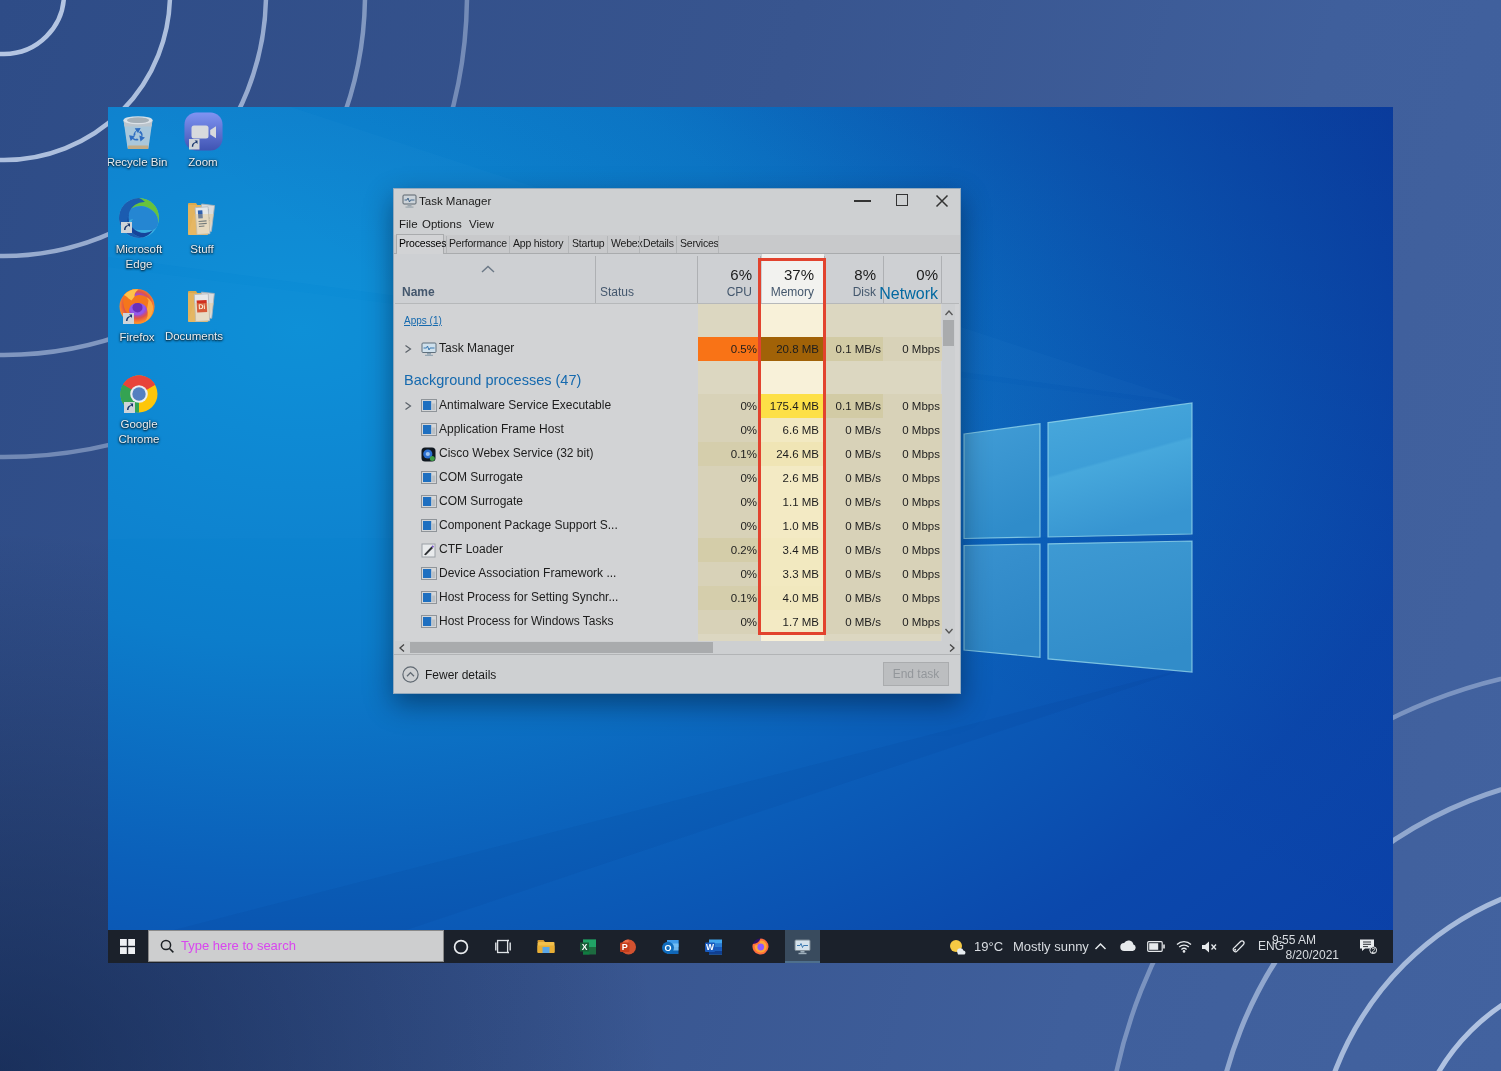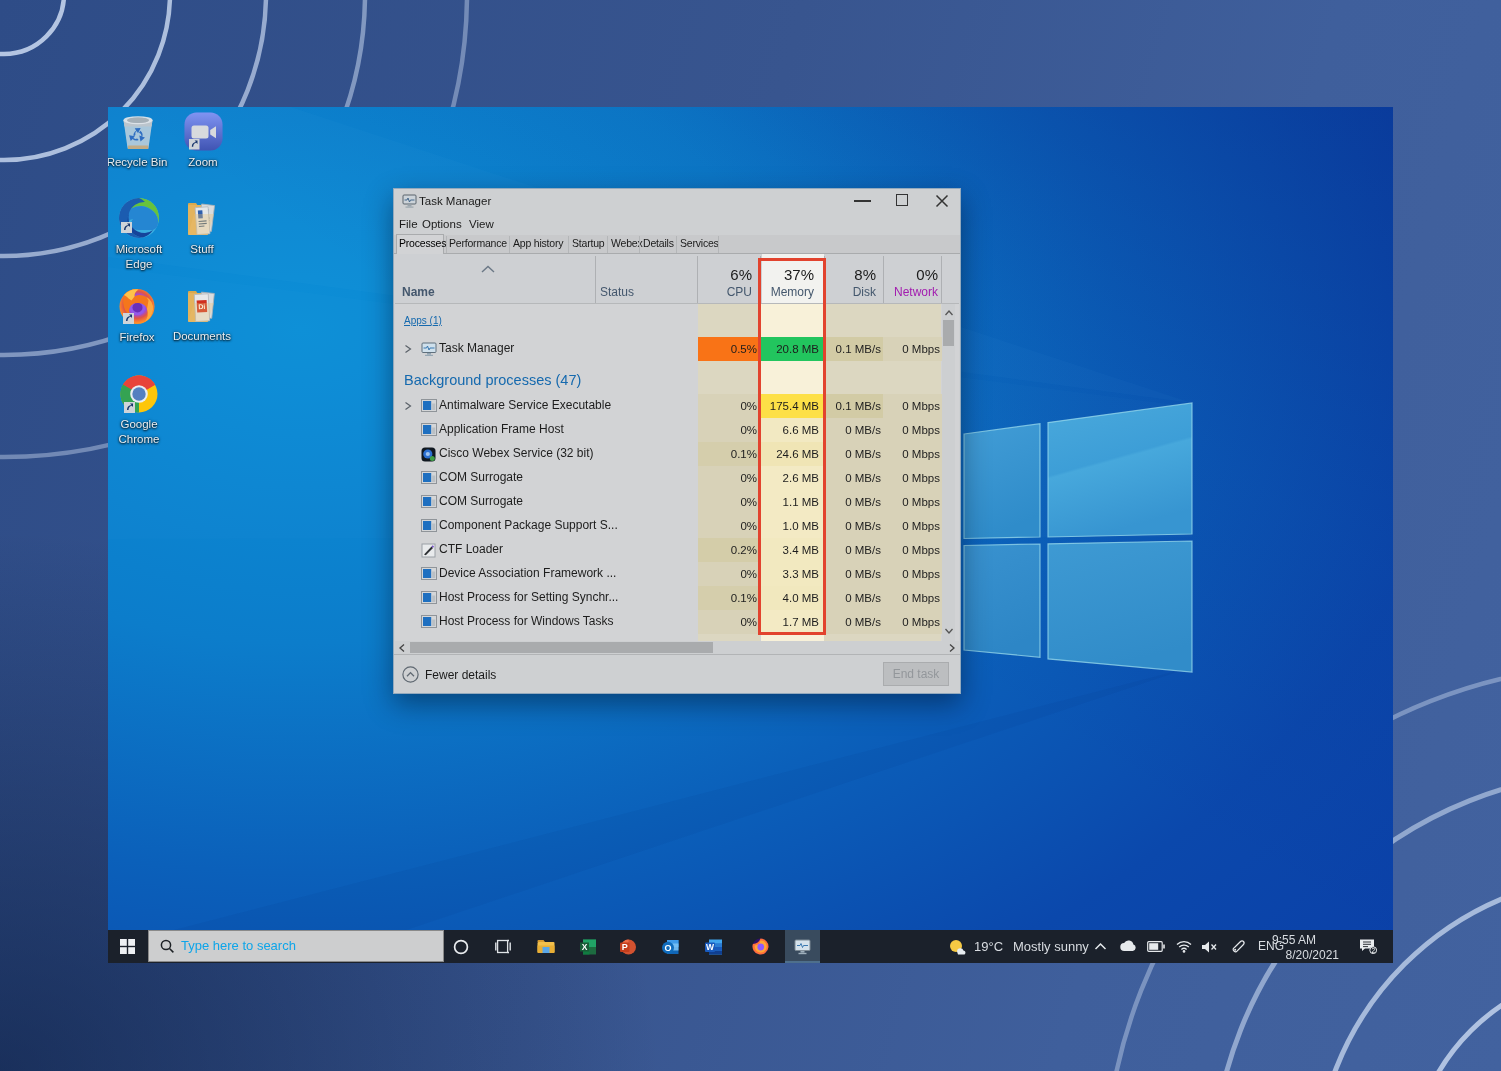--- a/index.html
+++ b/index.html
@@ -204,21 +204,21 @@
   <g transform="rotate(6 22 18)">
           <rect x="13" y="5" width="13" height="25" fill="#dadcde" stroke="#aab0b5" stroke-width="0.8"></rect>
         </g>
   <g transform="rotate(-3 18 20)">
           <rect x="8" y="6" width="14" height="27" fill="#e6e8ea" stroke="#b2b8bd" stroke-width="0.8"></rect>
           <rect x="10" y="12" width="10" height="12" fill="#cf2e1f"></rect>
           <text x="15" y="21" font-size="7" fill="#fff" text-anchor="middle" font-family="Liberation Sans" font-weight="bold">Di</text>
         </g>
   <path d="M1 34 L21 34 L27 15 L7 15 Z" fill="#ecc173" opacity="0.3"></path>
 </svg>
-<div class="dlabel" style="left:49px;top:222px;width:90px;">Documents</div>
+<div class="dlabel" style="left:41px;top:222px;width:90px;">Documents</div>
 
 <svg class="abs" style="left:12px;top:267px" width="38" height="41" viewBox="0 0 38 41">
   <circle cx="19" cy="20" r="18.5" fill="#fdc609"></circle>
   <path d="M19 20 L2.98 10.75 A18.5 18.5 0 0 1 35.02 10.75 Z" fill="#e8443a"></path>
   <path d="M19 20 m-16.02 -9.25 A18.5 18.5 0 0 1 35.02 10.75 L27 15.4 L11 15.4 Z" fill="#e8443a"></path>
   <path d="M19 20 L2.98 10.75 A18.5 18.5 0 0 0 19 38.5 L19 29 Z" fill="#34a352"></path>
   <path d="M19 20 L2.98 10.75 A18.5 18.5 0 0 0 9.7 36 L15 29 Z" fill="#34a352"></path>
   <circle cx="19" cy="20" r="8.8" fill="#e9eef2"></circle>
   <circle cx="19" cy="20" r="6.7" fill="#5580c0"></circle>
   <rect x="4" y="28" width="11" height="11" fill="#cfd4d8"></rect>
@@ -278,21 +278,21 @@
   <div class="abs" style="left:547px;top:67px;width:0;height:47px;border-left:1px solid #aeb0b3;"></div>
 
   <div class="abs" style="left:368px;top:65px;width:62px;height:49px;background:#f2f2ef;"></div>
   <div class="abs" style="left:240px;top:77px;width:118px;height:20px;font-size:15px;color:#1b1b1b;text-align:right;">6%</div>
   <div class="abs" style="left:303px;top:77px;width:117px;height:20px;font-size:15px;color:#1b1b1b;text-align:right;">37%</div>
   <div class="abs" style="left:365px;top:77px;width:117px;height:20px;font-size:15px;color:#1b1b1b;text-align:right;">8%</div>
   <div class="abs" style="left:424px;top:77px;width:120px;height:20px;font-size:15px;color:#1b1b1b;text-align:right;">0%</div>
   <div class="abs" style="left:240px;top:96px;width:118px;font-size:12px;color:#44576d;text-align:right;">CPU</div>
   <div class="abs" style="left:303px;top:96px;width:117px;font-size:12px;color:#44576d;text-align:right;">Memory</div>
   <div class="abs" style="left:365px;top:96px;width:117px;font-size:12px;color:#44576d;text-align:right;">Disk</div>
-  <div class="abs" style="left:424px;top:96px;width:120px;font-size:12px;color:#a21caf;text-align:right;">Network</div>
+  <div class="abs" style="left:424px;top:96px;width:120px;font-size:16px;color:#0369a1;text-align:right;">Network</div>
   <div class="abs" style="left:1px;top:114px;width:564px;height:0;border-top:1px solid #b6b8ba;"></div>
 
   <div class="abs" style="left:1px;top:115px;width:564px;height:337px;background:#d2d3d5;"></div>
 
   <div class="abs" style="left:304px;top:115px;width:62px;height:337px;background:#dcd7c1;"></div>
   <div class="abs" style="left:430px;top:115px;width:59px;height:337px;background:#dcd7c1;"></div>
   <div class="abs" style="left:489px;top:115px;width:58px;height:337px;background:#dcd7c1;"></div>
   <div class="abs" style="left:367px;top:115px;width:63px;height:337px;background:#f8f1d9;"></div>
   <div id="rows">
     <div class="abs" style="left:10px;top:126px;font-size:10px;color:#1569ae;text-decoration:underline;">Apps (1)</div>
@@ -301,21 +301,21 @@
             <path d="M1.5 1.5 L6.5 5 L1.5 8.5" stroke="#5a6168" stroke-width="1.2" fill="none"></path>
           </svg>
       <svg class="ric" width="16" height="14" viewBox="0 0 16 14">
             <rect x="1" y="1" width="14" height="9.5" rx="1" fill="#cfe0ec" stroke="#5f6f7c"></rect>
             <path d="M2.5 6 L5.5 6 L6.5 4 L8 8 L9 6 L13.5 6" stroke="#3a78b0" stroke-width="1" fill="none"></path>
             <rect x="6" y="11" width="4" height="1.6" fill="#8fa3b2"></rect>
             <rect x="4" y="12.8" width="8" height="1.1" fill="#8fa3b2"></rect>
           </svg>
       <div class="rname">Task Manager</div>
       <div class="cell c1" style="background:#f97316;">0.5%</div>
-      <div class="cell c2" style="background:#22c55e;">20.8 MB</div>
+      <div class="cell c2" style="background:#a16207;">20.8 MB</div>
       <div class="cell c3" style="background:#d2cba5;">0.1 MB/s</div>
       <div class="cell c4" style="background:#d8d2b8;">0 Mbps</div>
     </div>
     <div class="abs" style="left:10px;top:183px;font-size:14.5px;color:#1569ae;">Background processes (47)</div>
     <div class="row" style="top:205px;">
       <svg class="exp" width="8" height="10" viewBox="0 0 8 10">
             <path d="M1.5 1.5 L6.5 5 L1.5 8.5" stroke="#5a6168" stroke-width="1.2" fill="none"></path>
           </svg>
       <svg class="ric gen" width="16" height="13" viewBox="0 0 16 13">
             <use href="#genicon"></use>
@@ -457,21 +457,21 @@
     <rect x="0" y="0" width="6.8" height="6.8" fill="#eef1f4"></rect>
         <rect x="8.2" y="0" width="6.8" height="6.8" fill="#eef1f4"></rect>
     <rect x="0" y="8.2" width="6.8" height="6.8" fill="#eef1f4"></rect>
         <rect x="8.2" y="8.2" width="6.8" height="6.8" fill="#eef1f4"></rect>
   </svg>
   <div class="abs" style="left:40px;top:0px;width:296px;height:32px;background:#cdcecf;border:1px solid #8a8a8a;box-sizing:border-box;"></div>
   <svg style="left:52px;top:9px" width="15" height="15" viewBox="0 0 15 15">
     <circle cx="6" cy="6" r="4.6" stroke="#1d2125" stroke-width="1.5" fill="none"></circle>
     <path d="M9.5 9.5 L13.4 13.4" stroke="#1d2125" stroke-width="1.5"></path>
   </svg>
-  <div class="abs" style="left:73px;top:8px;font-size:13px;color:#0ea5e9;">Type here to search</div>
+  <div class="abs" style="left:73px;top:8px;font-size:13px;color:#d946ef;">Type here to search</div>
   <svg style="left:345px;top:8.5px" width="16" height="16" viewBox="0 0 16 16">
         <circle cx="8" cy="8" r="6.4" stroke="#e9ecef" stroke-width="1.7" fill="none"></circle>
       </svg>
   <svg style="left:387px;top:9px" width="16" height="15" viewBox="0 0 16 15">
     <rect x="2.6" y="1.5" width="10" height="12" stroke="#dfe3e7" stroke-width="1.3" fill="none"></rect>
     <path d="M0.8 3.5 L0.8 11.5 M15.2 3.5 L15.2 11.5" stroke="#dfe3e7" stroke-width="1.4"></path>
     <path d="M12.6 1.5 L14 1.5 M12.6 13.5 L14 13.5" stroke="#dfe3e7" stroke-width="1.3"></path>
   </svg>
   <svg style="left:429px;top:9px" width="18" height="15" viewBox="0 0 18 15">
     <path d="M0.5 2 Q0.5 1 1.5 1 L6.5 1 L8 3 L0.5 3 Z" fill="#d89c30"></path>

